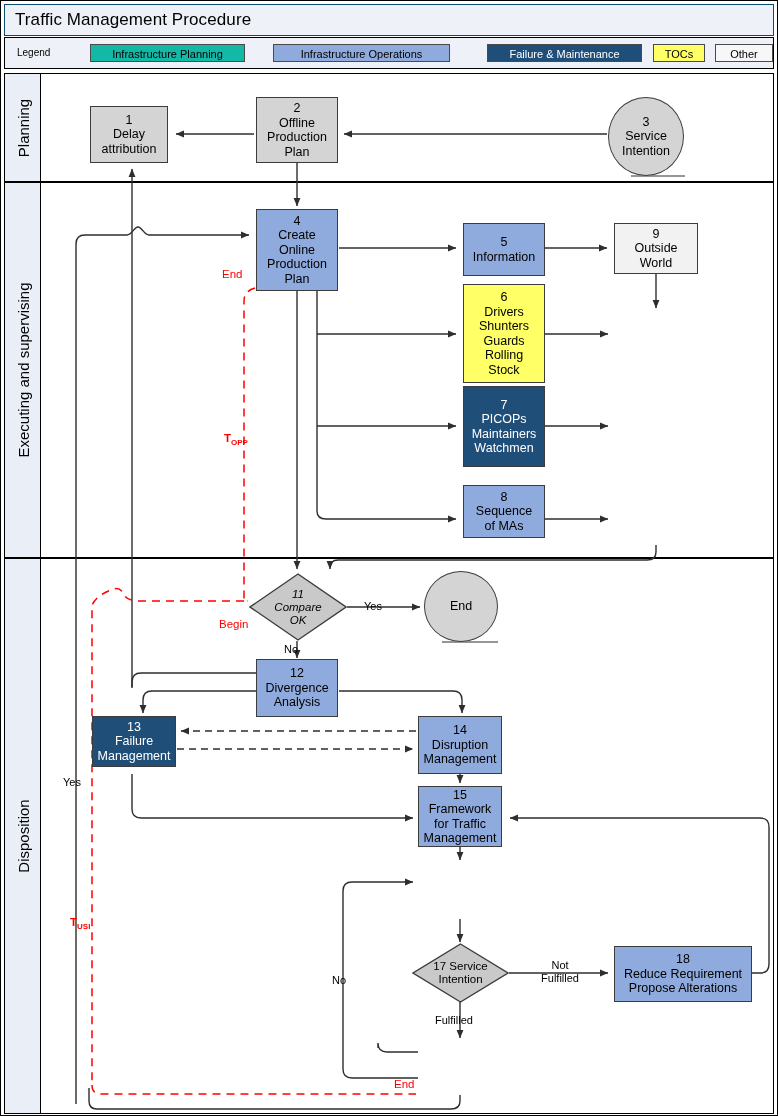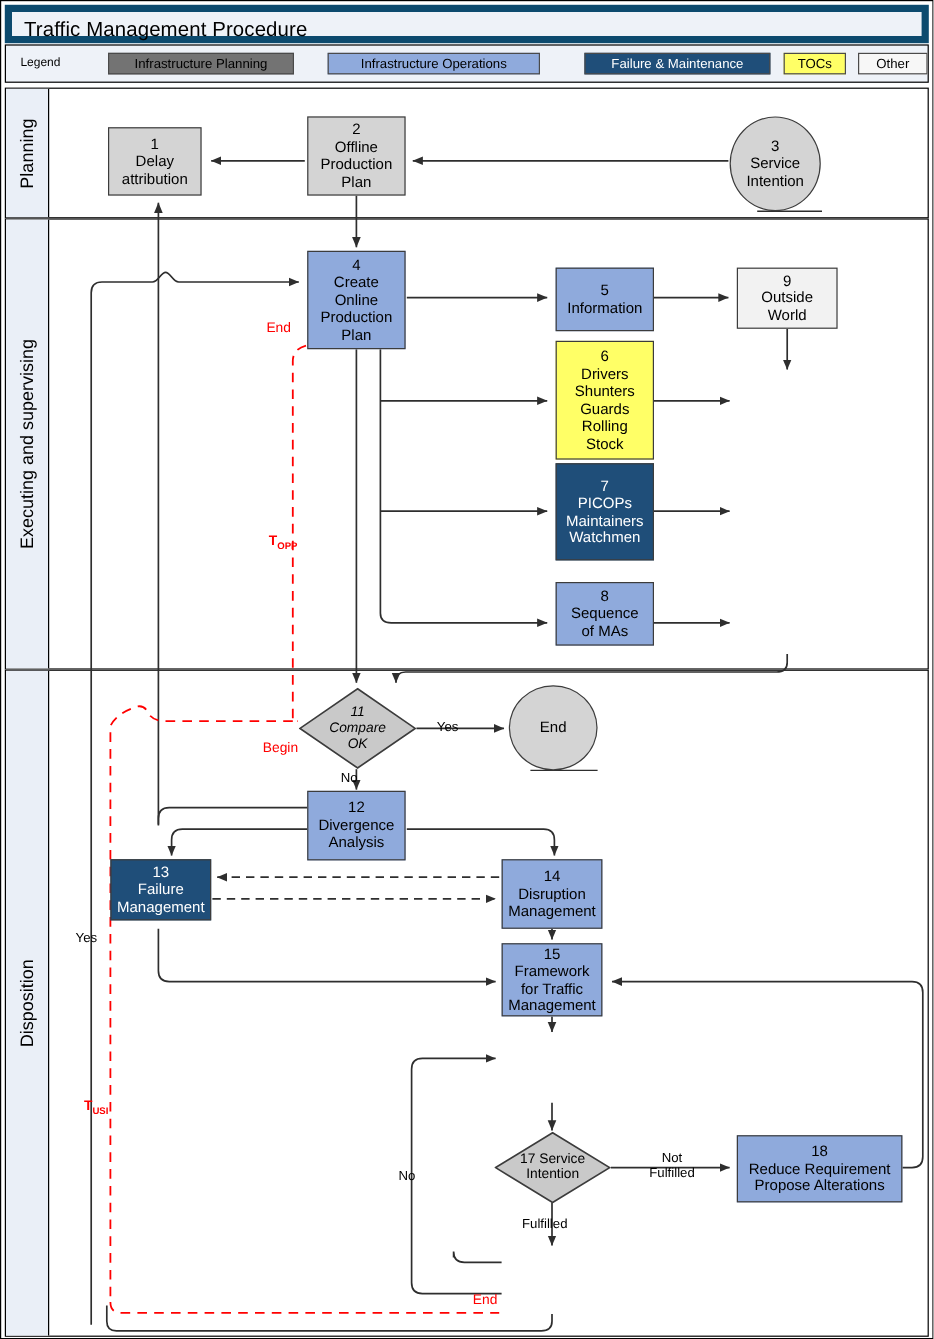--- a/index.html
+++ b/index.html
@@ -1,21 +1,21 @@
 <!DOCTYPE html>
 <html><head>
 <meta charset="utf-8">
 <style>
   html,body{margin:0;padding:0;background:#fff;}
   body{font-family:"Liberation Sans",sans-serif;}
   #page{position:relative;width:778px;height:1116px;background:#fff;box-sizing:border-box;border:1px solid #000;overflow:hidden;}
 
   
   #title-bar{position:absolute;left:3px;top:3px;width:770px;height:32px;
-    background:#eef2f8;border:6px solid #0c4a6e;box-sizing:border-box;}
+    background:#eef2f8;border:1px solid #0c4a6e;box-sizing:border-box;}
   #title-text{position:absolute;left:10px;top:5px;font-size:17px;color:#000;letter-spacing:.1px;}
 
   #legend-bar{position:absolute;left:3px;top:36px;width:770px;height:32px;
     background:#eef2f8;border:1px solid #000;box-sizing:border-box;}
   #legend-label{position:absolute;left:12px;top:9px;font-size:10px;color:#000;}
   .legend-chip{position:absolute;top:6px;height:18px;line-height:18px;text-align:center;
     border:1px solid #4a4a4a;box-sizing:border-box;font-size:11px;color:#000;}
 
   
   .lane{position:absolute;left:3px;border:1px solid #000;box-sizing:border-box;background:#fff;}
@@ -55,21 +55,21 @@
 <body>
 
 <div id="page">
 
   <div id="title-bar">
     <div id="title-text">Traffic Management Procedure</div>
   </div>
 
   <div id="legend-bar">
     <div id="legend-label">Legend</div>
-    <div class="legend-chip" style="left:85px;width:155px;background:#737373;">Infrastructure Planning</div>
+    <div class="legend-chip" style="left:85px;width:155px;background:#14b8a6;">Infrastructure Planning</div>
     <div class="legend-chip" style="left:268px;width:177px;background:#8faadc;">Infrastructure Operations</div>
     <div class="legend-chip" style="left:482px;width:155px;background:#1f4e79;color:#fff;">Failure &amp; Maintenance</div>
     <div class="legend-chip" style="left:648px;width:52px;background:#ffff66;">TOCs</div>
     <div class="legend-chip" style="left:710px;width:58px;background:#f7f7f7;">Other</div>
   </div>
 
   <div class="lane" style="top:72px;width:770px;height:109px;">
     <div class="lane-head">
       <span>Planning</span>
     </div>
@@ -290,18 +290,18 @@
 
   <div class="etxt" style="left:363px;top:599px;">Yes</div>
   <div class="etxt" style="left:283px;top:642px;">No</div>
   <div class="etxt" style="left:62px;top:775px;">Yes</div>
   <div class="etxt" style="left:331px;top:973px;">No</div>
   <div class="etxt" style="left:532px;top:958px;width:54px;">Not
 Fulfilled</div>
   <div class="etxt" style="left:434px;top:1013px;">Fulfilled</div>
 
   <div class="rtxt" style="left:221px;top:267px;">End</div>
-  <div class="rtxt" style="left:223px;top:444px;text-align:right;"><b>T</b><b><sub>OPP</sub></b></div>
+  <div class="rtxt" style="left:223px;top:431px;text-align:right;"><b>T</b><b><sub>OPP</sub></b></div>
   <div class="rtxt" style="left:218px;top:617px;">Begin</div>
   <div class="rtxt" style="left:69px;top:915px;"><b>T</b><b><sub>USI</sub></b></div>
   <div class="rtxt" style="left:393px;top:1077px;">End</div>
 
 </div>
 
 </body></html>

